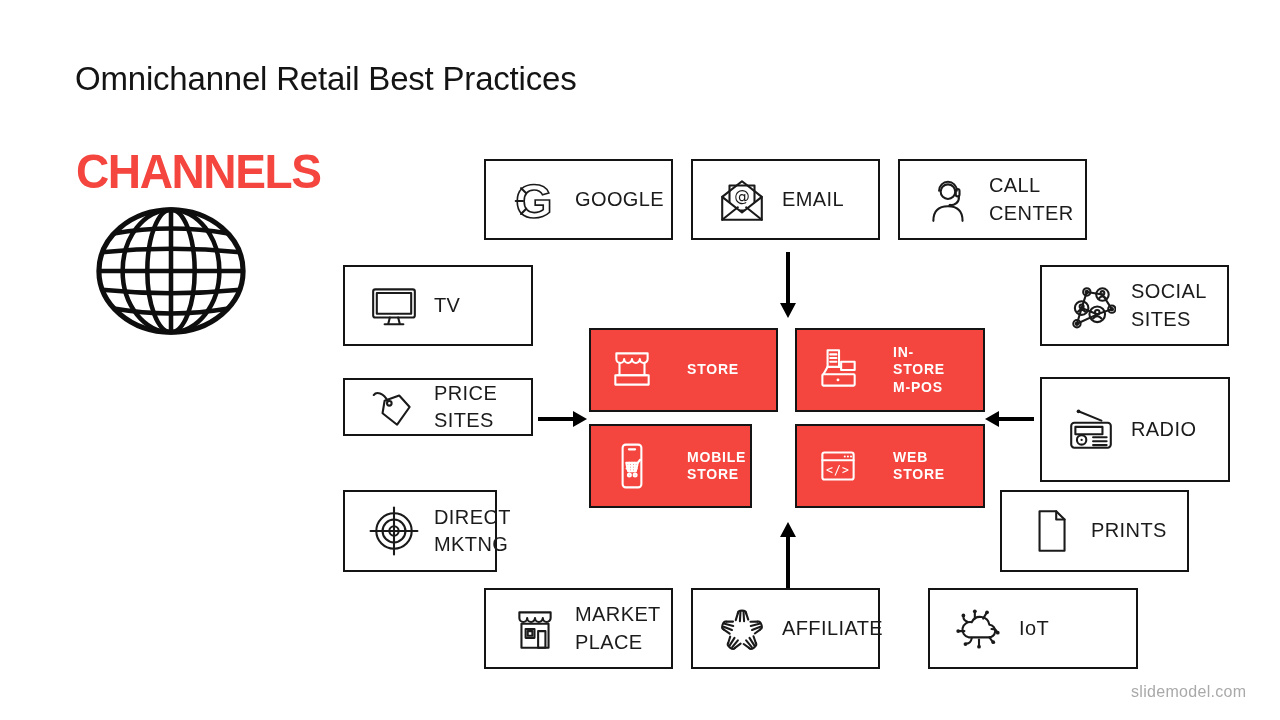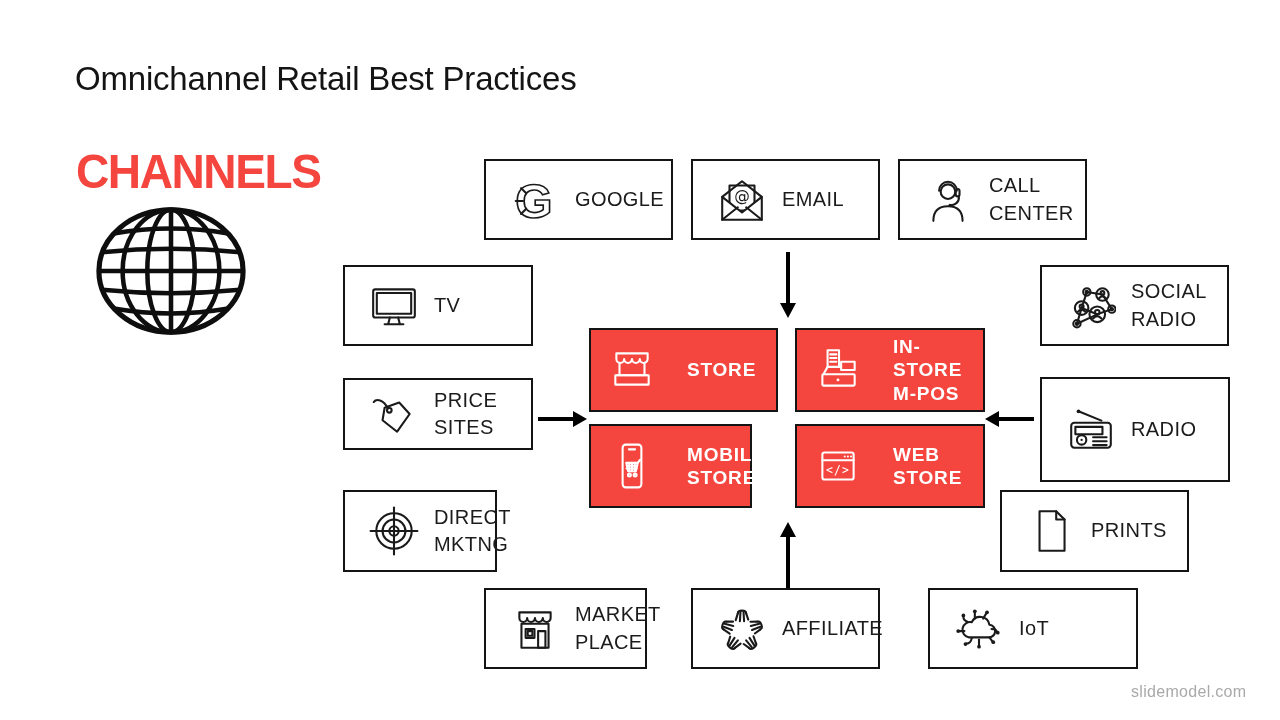--- a/index.html
+++ b/index.html
@@ -10,21 +10,21 @@
   .channels-heading{position:absolute;left:76px;top:144px;font-size:48px;font-weight:bold;
          color:var(--red);letter-spacing:-1.5px;transform:scaleX(.96);transform-origin:left;}
   .globe{position:absolute;left:92px;top:200px;}
   .box{position:absolute;display:flex;align-items:center;background:#fff;
        border:2.5px solid #141414;box-sizing:border-box;}
   .box .ic{flex:0 0 56px;margin-left:21px;display:flex;justify-content:center;align-items:center;}
   .box .lbl{margin-left:12px;font-size:20px;line-height:1.36;color:#1b1b1b;
             white-space:pre-line;letter-spacing:0.4px;}
   .core{background:var(--red);border:2px solid #141414;}
   .core .ic{flex:0 0 56px;margin-left:13px;}
-  .core .lbl{margin-left:27px;color:#fff;font-weight:bold;font-size:19px;line-height:1.22;letter-spacing:0.8px;}
+  .core .lbl{margin-left:27px;color:#fff;font-weight:bold;font-size:14px;line-height:1.22;letter-spacing:0.8px;}
   .ln{fill:none;stroke:#1a1a1a;stroke-width:2;stroke-linecap:round;stroke-linejoin:round;}
   .lnw{fill:none;stroke:#fff;stroke-width:2;stroke-linecap:round;stroke-linejoin:round;}
   .fillb{fill:#1a1a1a;stroke:none;}
   .fillw{fill:#fff;stroke:none;}
   .arrow{position:absolute;}
   .watermark{position:absolute;left:1131px;top:683px;font-size:16px;color:#a9a9a9;letter-spacing:0.3px;}
 </style>
 </head>
 <body>
 
@@ -94,21 +94,21 @@
     <span class="ic">
       <svg width="50" height="50" viewBox="0 0 48 48">
         <rect class="ln" x="4" y="8" width="40" height="27" rx="2"></rect>
         <rect class="ln" x="7.5" y="11.5" width="33" height="20"></rect>
         <path class="ln" d="M20,35 L18.5,41 M28,35 L29.5,41 M15,41.5 H33"></path>
       </svg>
     </span>
     <span class="lbl">TV</span>
   </div>
 
-  <div class="box" style="left:343px;top:378px;width:190px;height:72px">
+  <div class="box" style="left:343px;top:378px;width:190px;height:58px">
     <span class="ic">
       <svg width="50" height="50" viewBox="0 0 48 48">
         <path class="ln" d="M15,18 L29,13 L39,24 L27,41 L13,30 Z"></path>
         <circle class="ln" cx="19.5" cy="20.5" r="2.2"></circle>
         <path class="ln" d="M18,18.5 C14,10 7,9 4.5,12.5"></path>
       </svg>
     </span>
     <span class="lbl">PRICE
 SITES</span>
   </div>
@@ -154,21 +154,21 @@
             <path d="M26,36 q4,-4.5 8,0"></path>
           <circle cx="35" cy="11.5" r="1.8"></circle>
             <path d="M31.8,16.5 q3.2,-3.5 6.4,0"></path>
           <circle cx="44" cy="27" r="1.1"></circle>
             <circle cx="10.5" cy="41" r="1.1"></circle>
             <circle cx="20" cy="10.5" r="1.1"></circle>
         </g>
       </svg>
     </span>
     <span class="lbl">SOCIAL
-RADIO</span>
+SITES</span>
   </div>
 
   <div class="box" style="left:1040px;top:377px;width:190px;height:105px">
     <span class="ic">
       <svg width="50" height="50" viewBox="0 0 48 48">
         <circle class="fillb" cx="12" cy="6" r="1.8"></circle>
         <path class="ln" d="M12,6 L34,15"></path>
         <rect class="ln" x="5" y="17" width="38" height="24" rx="3"></rect>
         <rect class="ln" x="9" y="21" width="26" height="7"></rect>
         <circle class="ln" cx="15" cy="33.5" r="4.5"></circle>
@@ -182,21 +182,21 @@
   <div class="box" style="left:1000px;top:490px;width:189px;height:82px">
     <span class="ic">
       <svg width="50" height="50" viewBox="0 0 48 48">
         <path class="ln" d="M13,5 H29 L37,13 V43 H13 Z"></path>
         <path class="ln" d="M29,5 V13 H37"></path>
       </svg>
     </span>
     <span class="lbl">PRINTS</span>
   </div>
 
-  <div class="box" style="left:484px;top:588px;width:163px;height:81px">
+  <div class="box" style="left:484px;top:588px;width:189px;height:81px">
     <span class="ic">
       <svg width="50" height="50" viewBox="0 0 48 48">
         <path class="ln" d="M9,8 H39 V13.5 A3.75,3.75 0 0 1 31.5,13.5 A3.75,3.75 0 0 1 24,13.5 A3.75,3.75 0 0 1 16.5,13.5 A3.75,3.75 0 0 1 9,13.5 Z"></path>
         <rect class="ln" x="11" y="19" width="26" height="23"></rect>
         <rect class="ln" x="15" y="24" width="8.5" height="8.5"></rect>
         <rect class="ln" x="17" y="26" width="4.5" height="4.5" stroke-width="1.4"></rect>
         <rect class="ln" x="27" y="26" width="7" height="16"></rect>
       </svg>
     </span>
     <span class="lbl">MARKET

